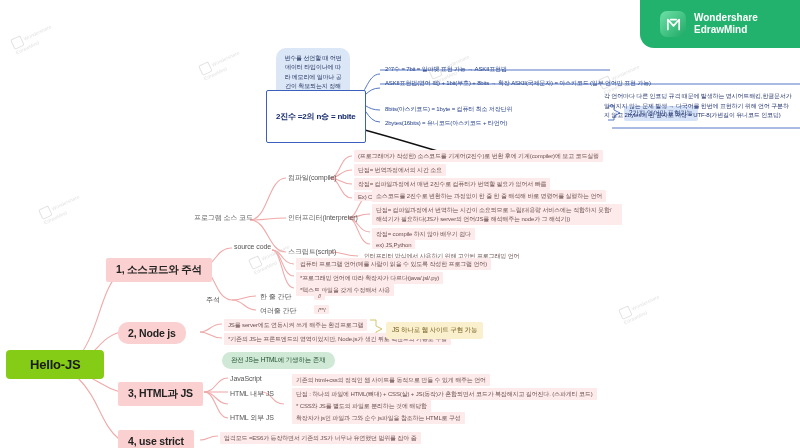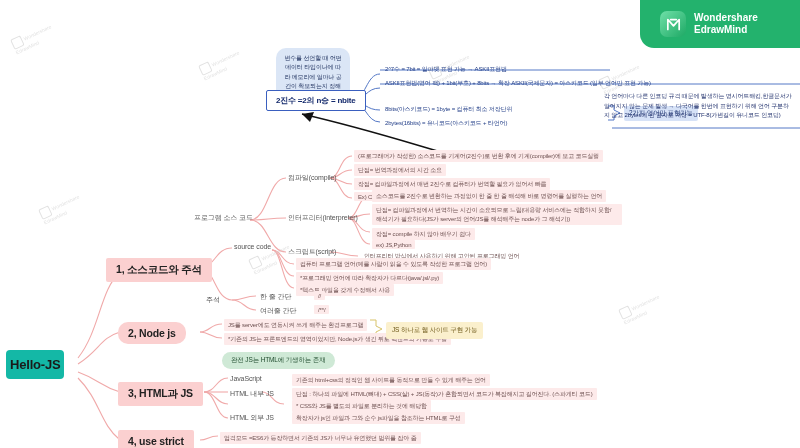--- a/index.html
+++ b/index.html
@@ -11,24 +11,24 @@
     position:relative;
   }
   #canvas{position:absolute;left:0;top:0;width:800px;height:448px;}
   svg.wires{position:absolute;left:0;top:0;width:800px;height:448px;pointer-events:none;}
 
   .node{position:absolute;box-sizing:border-box;white-space:nowrap;}
 
   
   .central{
     left:6px;top:350px;
-    background:#14b8a6;
+    background:#84cc16;
     color:#1a1a1a;
     font-size:13px;font-weight:bold;
-    padding:7px 4px;
+    padding:7px 24px;
     border-radius:4px;
     letter-spacing:-0.2px;
   }
   
   .main{
     background:#fbd0d0;
     color:#222;
     font-size:10.5px;font-weight:bold;
     padding:5px 10px 5px 10px;
     border-radius:2px;
@@ -51,21 +51,21 @@
     border-radius:1px;
   }
   .leaf.plain{background:transparent;}
   .leaf.two{white-space:normal;line-height:1.5;}
   
   .bluebox{
     border:1.2px solid #3a5fbf;
     background:#ffffff;
     color:#12286b;
     font-size:8px;font-weight:bold;
-    padding:4px 9px;
+    padding:20px 9px;
     border-radius:2px;
     letter-spacing:-0.2px;
   }
   .blueleaf{
     color:#233f88;
     font-size:6px;
     padding:1px 3px;
     letter-spacing:-0.15px;
   }
   .bluetag{

